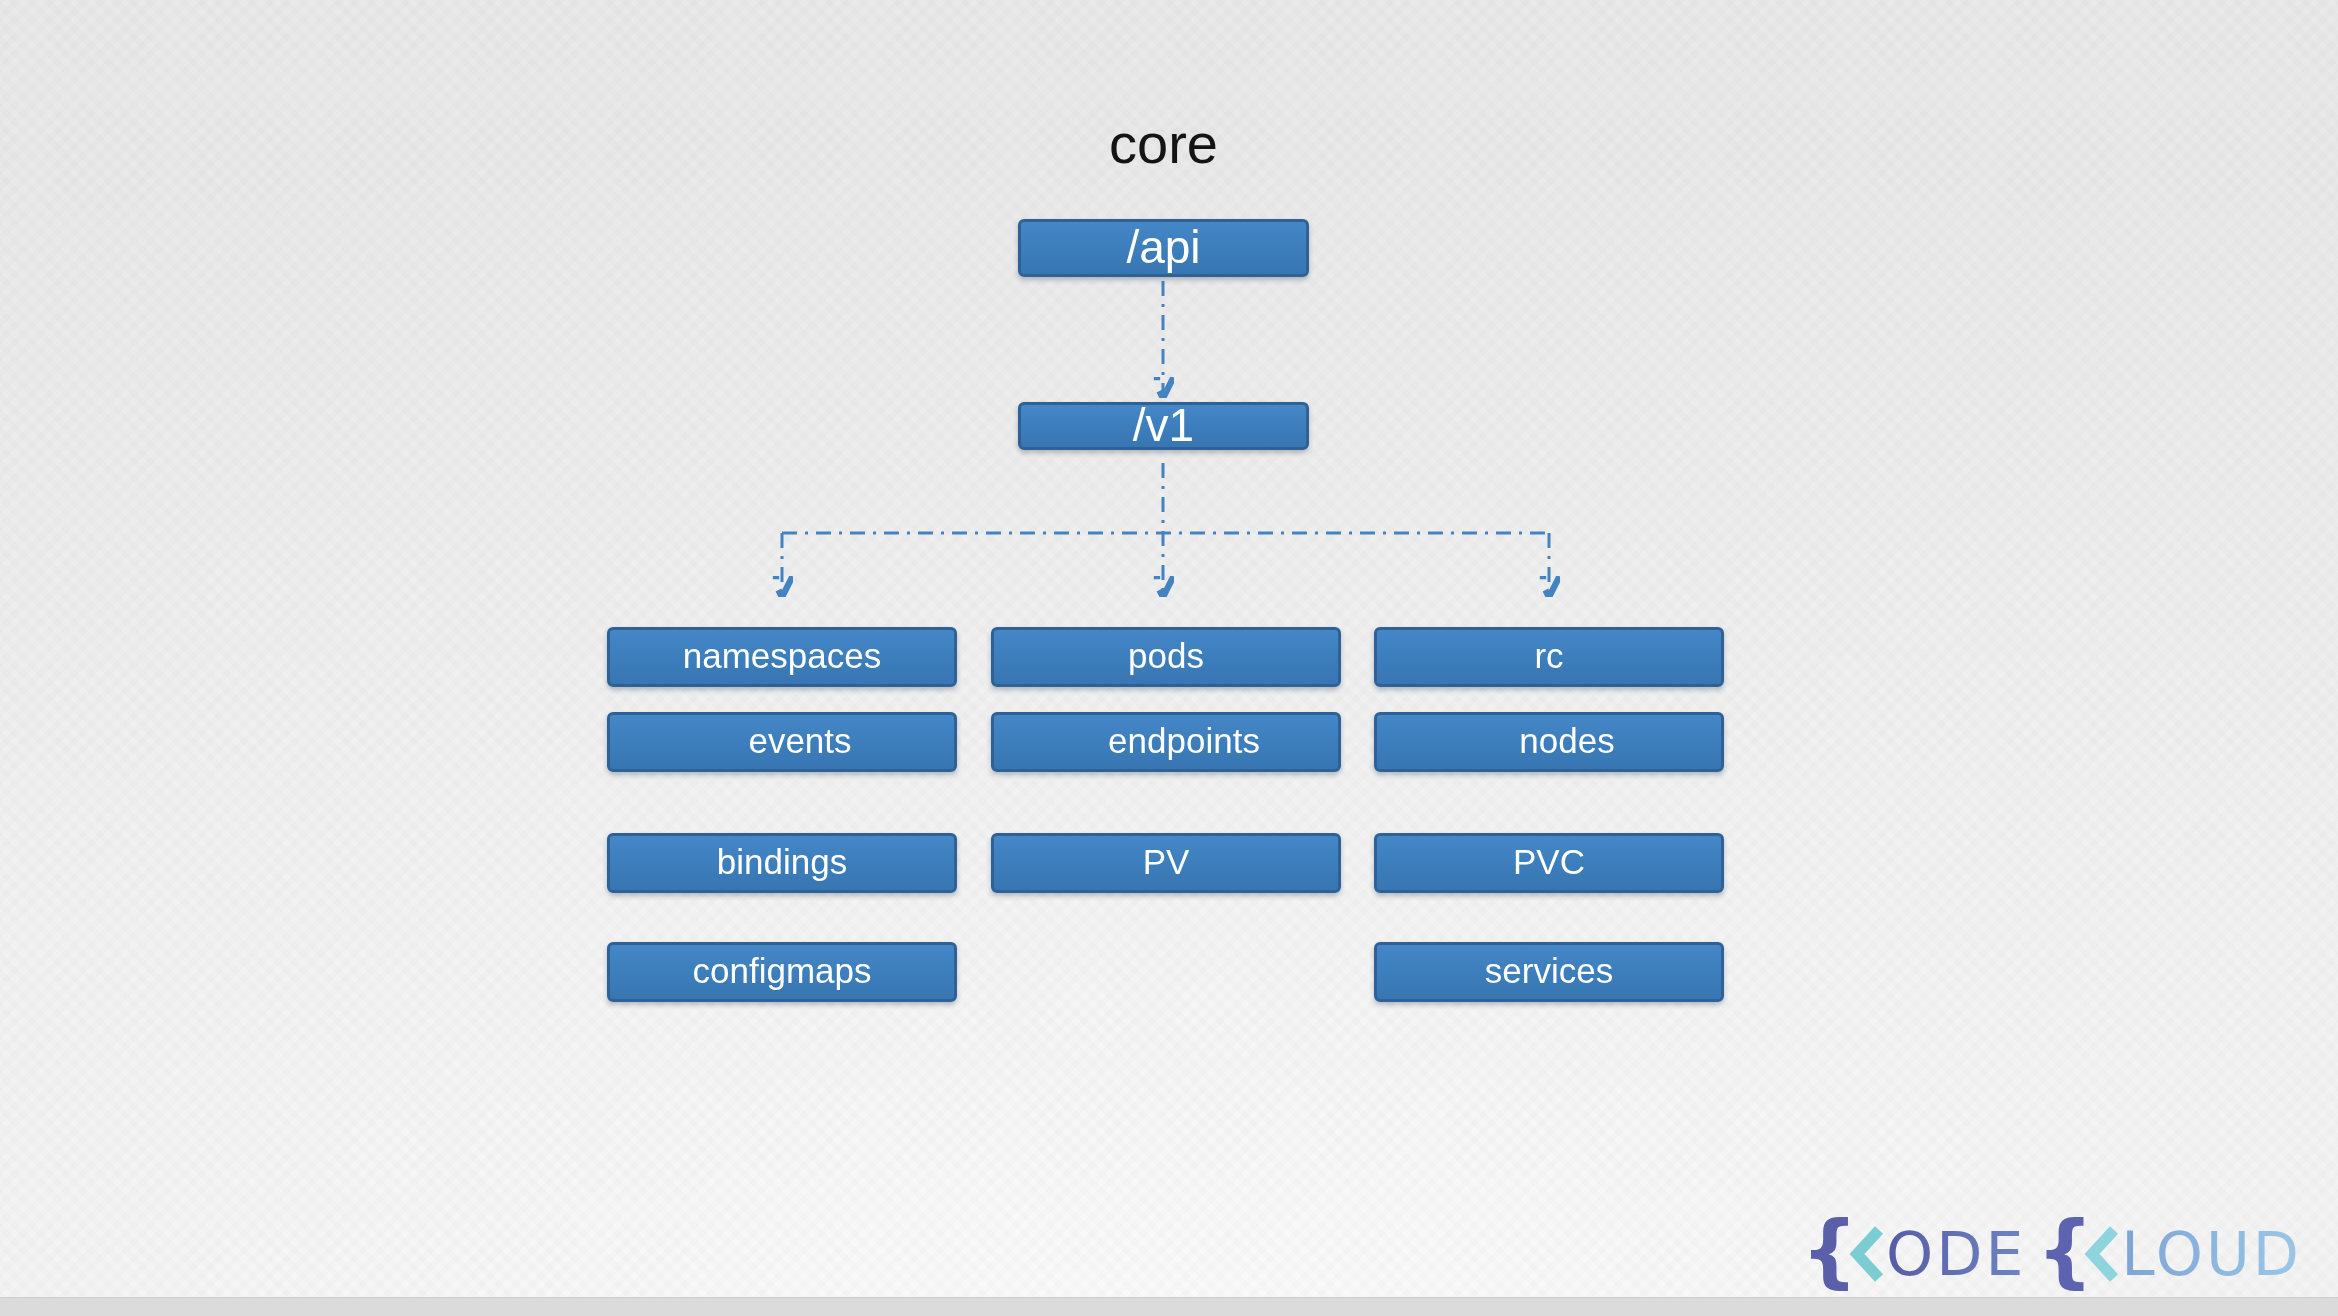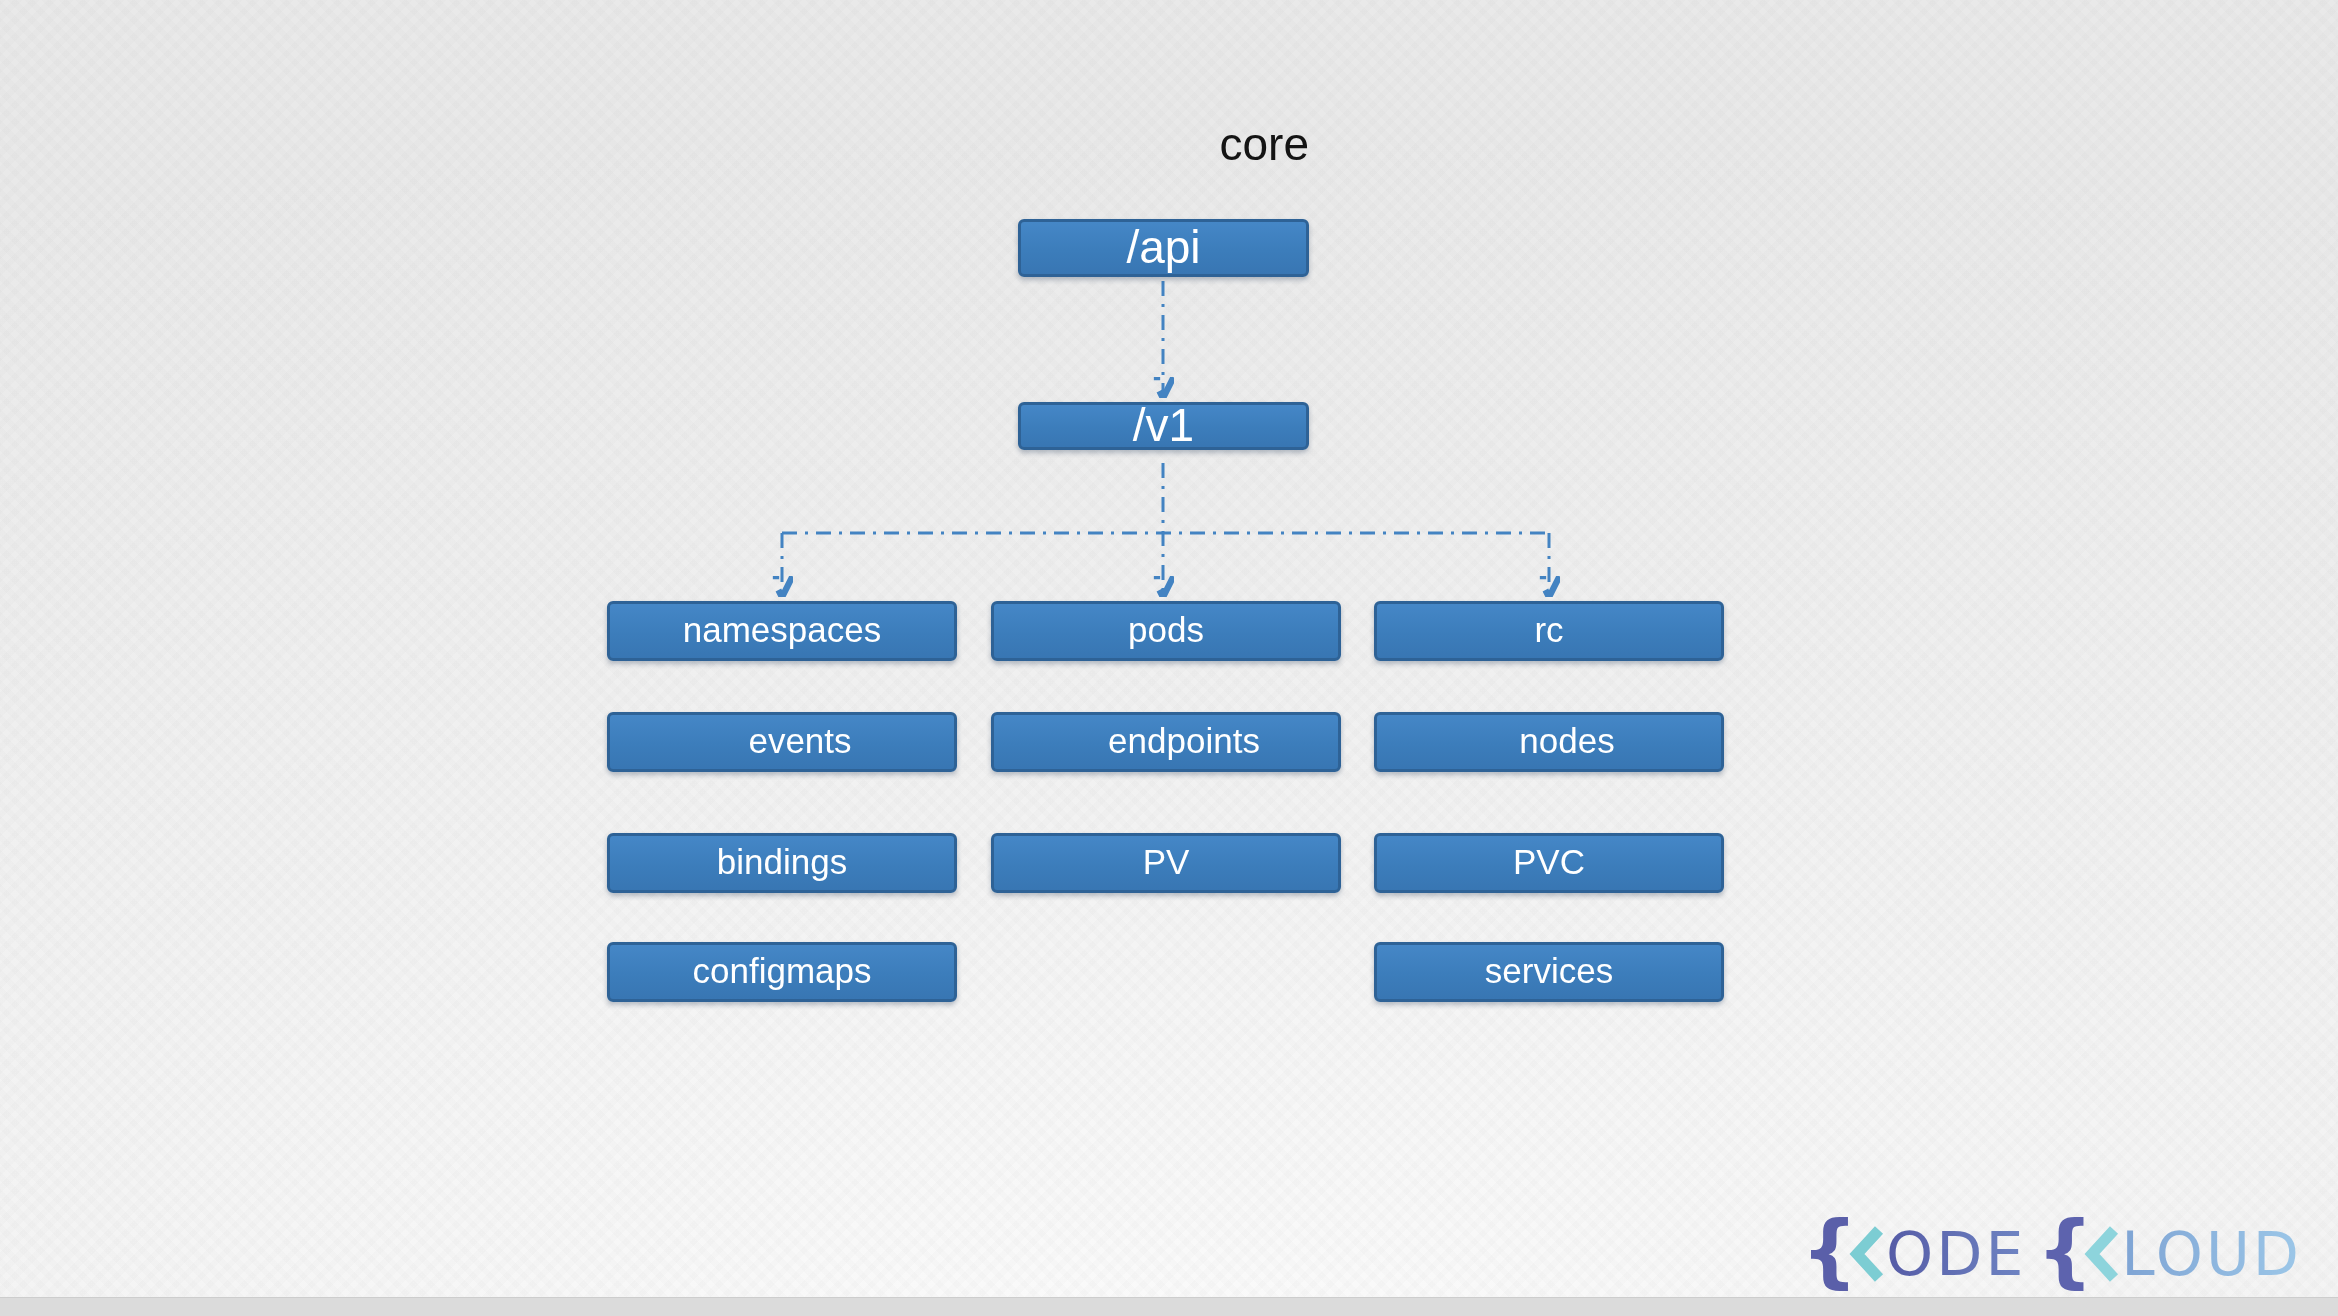--- a/index.html
+++ b/index.html
@@ -15,39 +15,39 @@
   
   .stage::before{
     content:"";position:absolute;inset:0;pointer-events:none;
     background-image:
       repeating-linear-gradient(45deg, rgba(0,0,0,0.013) 0 6px, rgba(255,255,255,0.02) 6px 12px),
       repeating-linear-gradient(-45deg, rgba(0,0,0,0.013) 0 6px, rgba(255,255,255,0.02) 6px 12px);
   }
 
   .core-label{
     position:absolute;left:1018px;top:120px;width:291px;
-    text-align:right;font-size:46px;line-height:48px;color:#141414;
+    text-align:center;font-size:56px;line-height:48px;color:#141414;
   }
 
   .node{
     position:absolute;box-sizing:border-box;
     display:flex;align-items:center;justify-content:center;
     background:linear-gradient(180deg,#4587c7 0%,#3c7dbb 55%,#3876b3 100%);
     border:3px solid #2e6296;border-radius:6px;
     color:#ffffff;
     box-shadow:0 3px 5px rgba(40,60,90,0.30);
   }
   .node .node-text{transform:translateY(-1px);}
 
   .api{left:1018px;top:219px;width:291px;height:58px;font-size:46px;}
   .v1 {left:1018px;top:402px;width:291px;height:48px;font-size:46px;}
 
   .rbox{width:350px;height:60px;font-size:35px;}
   .c0{left:607px;} .c1{left:991px;} .c2{left:1374px;}
-  .r0{top:601px;} .r1{top:712px;padding-left:36px;} .r2{top:833px;} .r3{top:942px;}
+  .r0{top:627px;} .r1{top:712px;padding-left:36px;} .r2{top:833px;} .r3{top:942px;}
 
   .connectors{position:absolute;left:0;top:0;pointer-events:none;}
   .connectors path{
     fill:none;stroke:#4383c2;stroke-width:3;
     stroke-dasharray:15 8 3 8;
   }
 
   .bottom-bar{
     position:absolute;left:0;right:0;bottom:0;height:18px;
     background:#dbdbdb;border-top:1px solid #cdcdcd;

